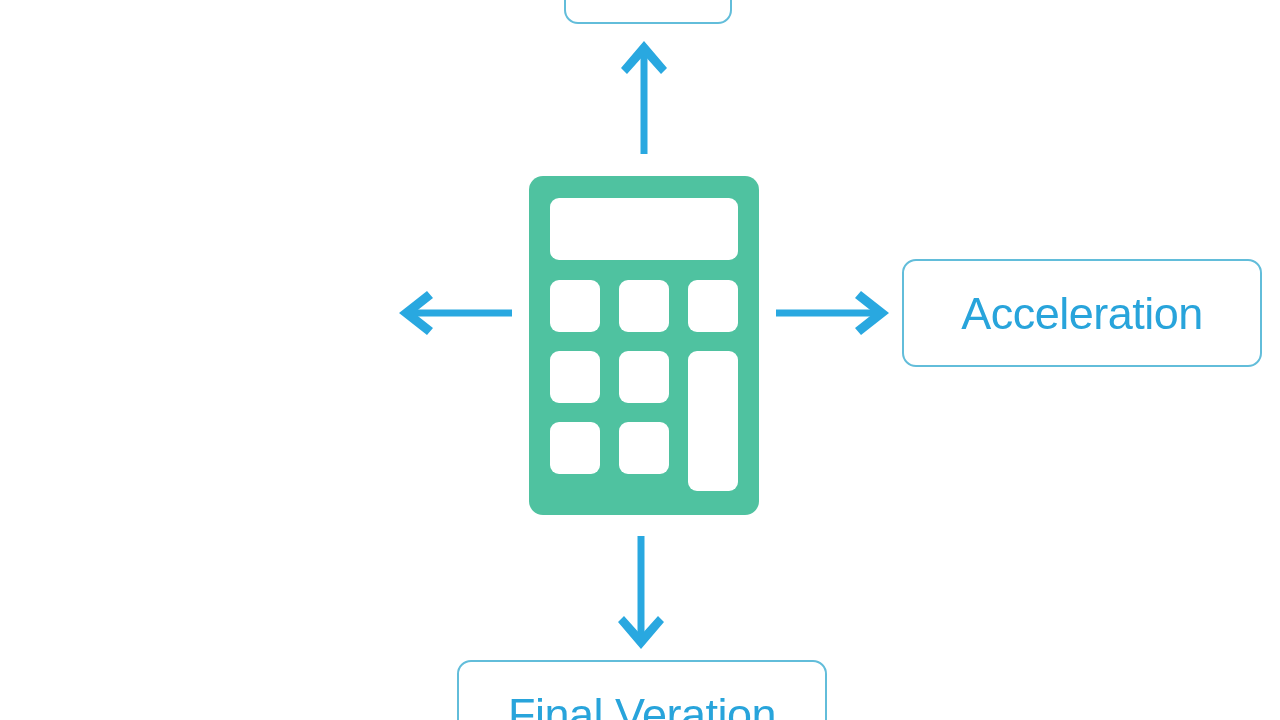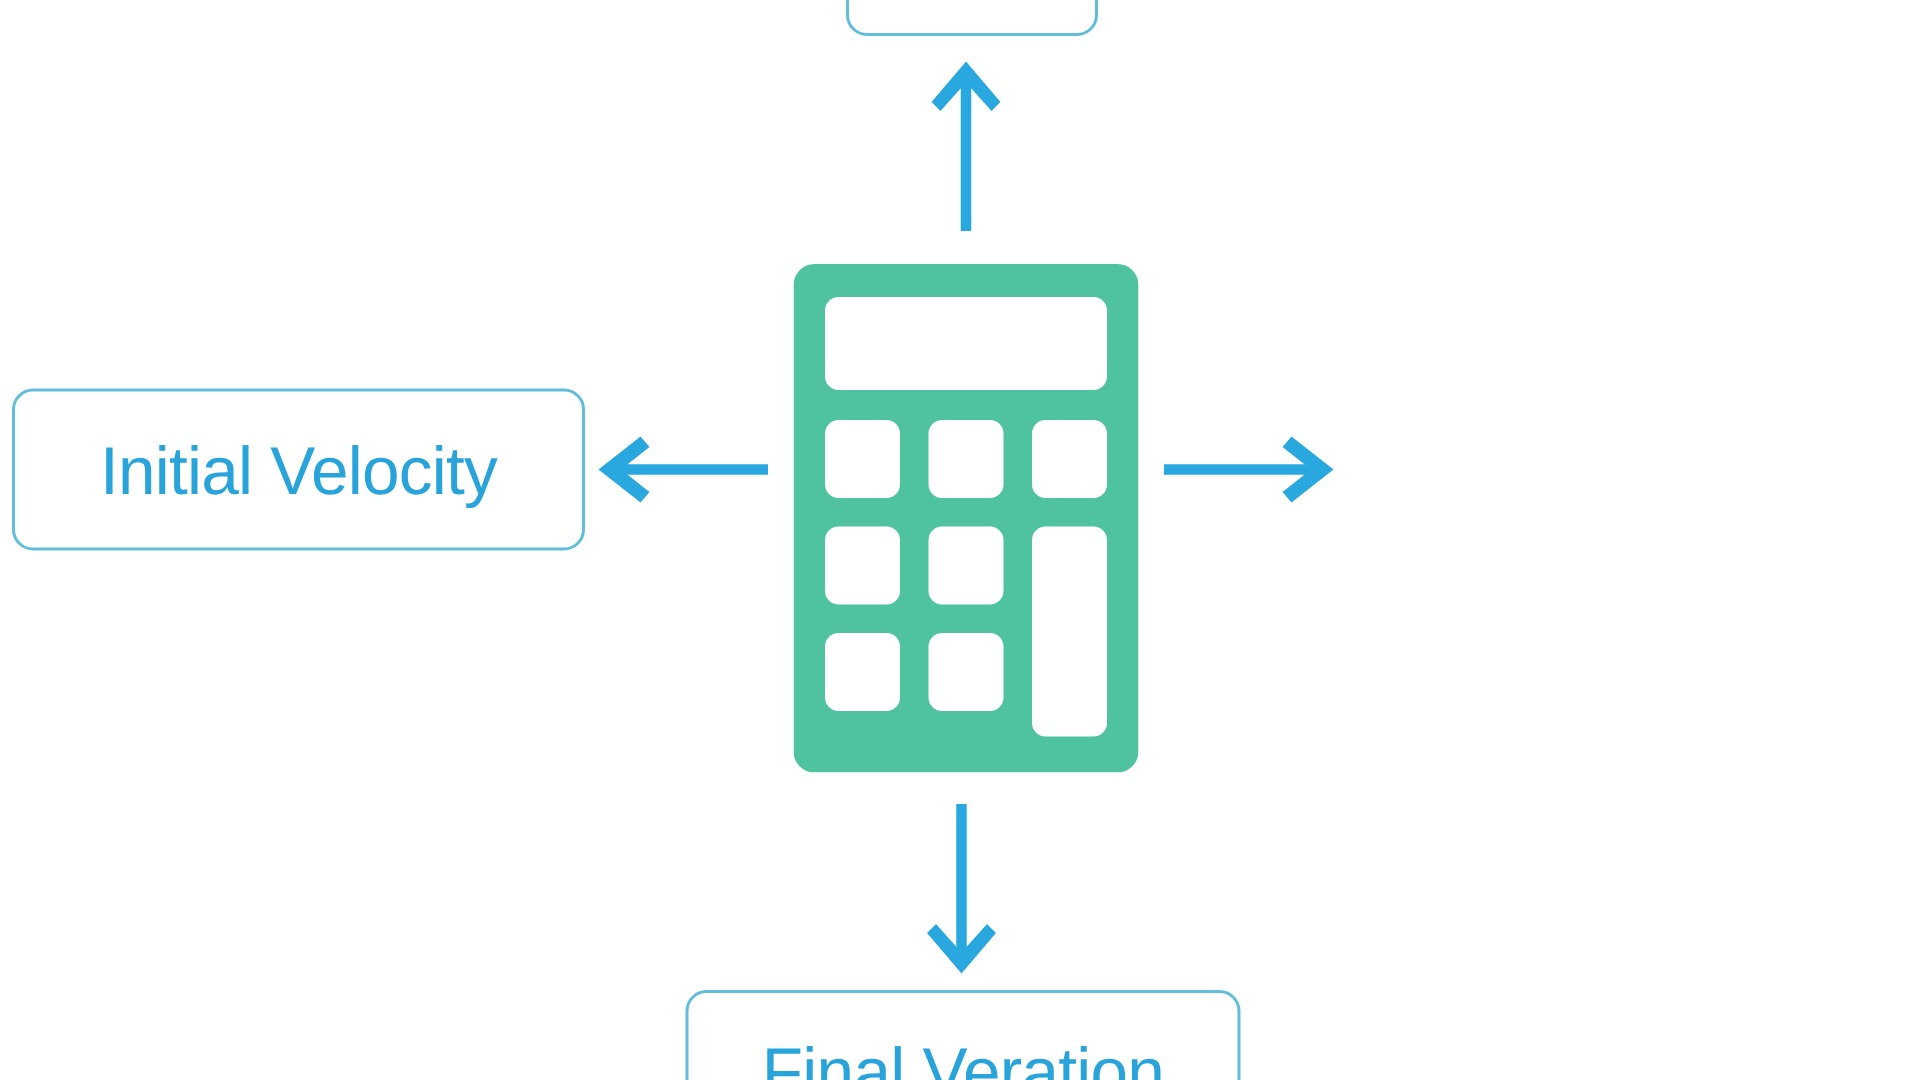--- a/index.html
+++ b/index.html
@@ -88,23 +88,20 @@
 
   <div class="arrow" id="arrow-up">
     <svg width="56" height="116" viewBox="0 0 56 116" xmlns="http://www.w3.org/2000/svg">
       <g stroke="#29a8e0" stroke-width="7" fill="none" stroke-linecap="butt">
         <line x1="28" y1="116" x2="28" y2="10"></line>
       </g>
       <path d="M28 3 L51 30 L45 36 L28 17 L11 36 L5 30 Z" fill="#29a8e0"></path>
     </svg>
   </div>
 
-  <div class="node-box" id="box-left">
-    <span class="node-label">Initial Velocity</span>
-  </div>
 
   <div class="arrow" id="arrow-left">
     <svg width="116" height="50" viewBox="0 0 116 50" xmlns="http://www.w3.org/2000/svg">
       <g stroke="#29a8e0" stroke-width="7" fill="none" stroke-linecap="butt">
         <line x1="116" y1="25" x2="12" y2="25"></line>
       </g>
       <path d="M3 25 L31 3 L37 10 L18 25 L37 40 L31 47 Z" fill="#29a8e0"></path>
     </svg>
   </div>
 
@@ -131,20 +128,23 @@
 
   <div class="arrow" id="arrow-right">
     <svg width="116" height="50" viewBox="0 0 116 50" xmlns="http://www.w3.org/2000/svg">
       <g stroke="#29a8e0" stroke-width="7" fill="none" stroke-linecap="butt">
         <line x1="0" y1="25" x2="104" y2="25"></line>
       </g>
       <path d="M113 25 L85 3 L79 10 L98 25 L79 40 L85 47 Z" fill="#29a8e0"></path>
     </svg>
   </div>
 
+  <div class="node-box" id="box-right">
+    <span class="node-label">Acceleration</span>
+  </div>
 
   <div class="arrow" id="arrow-down">
     <svg width="56" height="116" viewBox="0 0 56 116" xmlns="http://www.w3.org/2000/svg">
       <g stroke="#29a8e0" stroke-width="7" fill="none" stroke-linecap="butt">
         <line x1="28" y1="0" x2="28" y2="106"></line>
       </g>
       <path d="M28 113 L51 86 L45 80 L28 99 L11 80 L5 86 Z" fill="#29a8e0"></path>
     </svg>
   </div>
 

